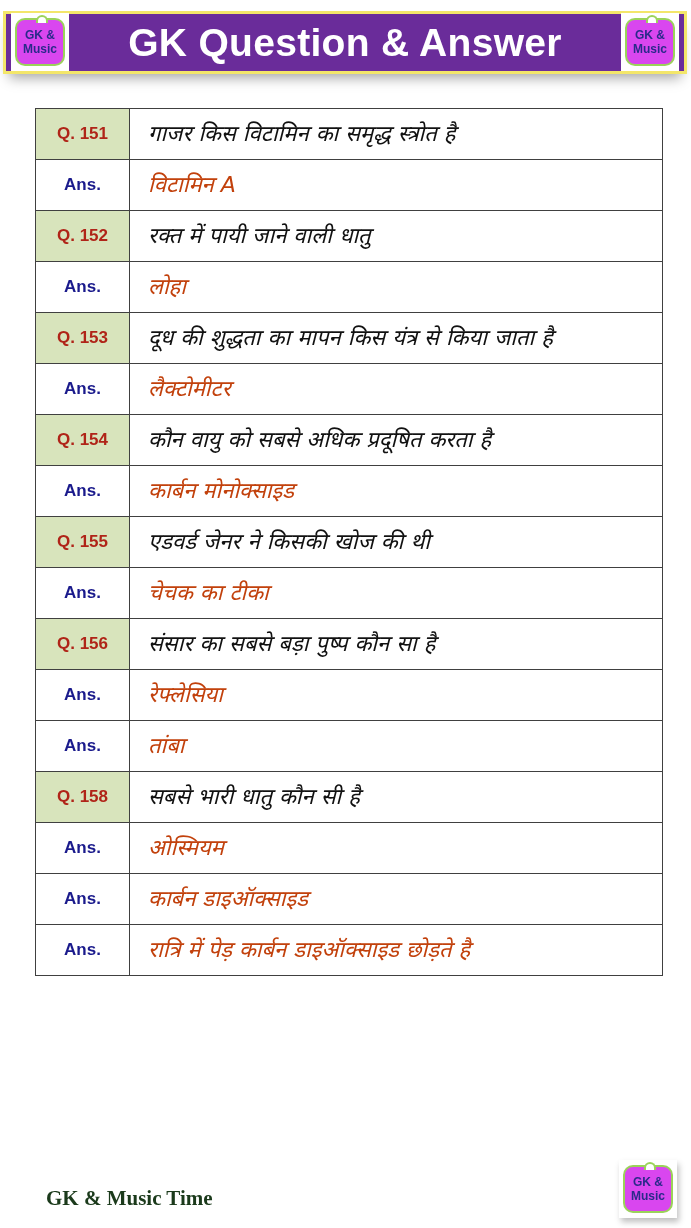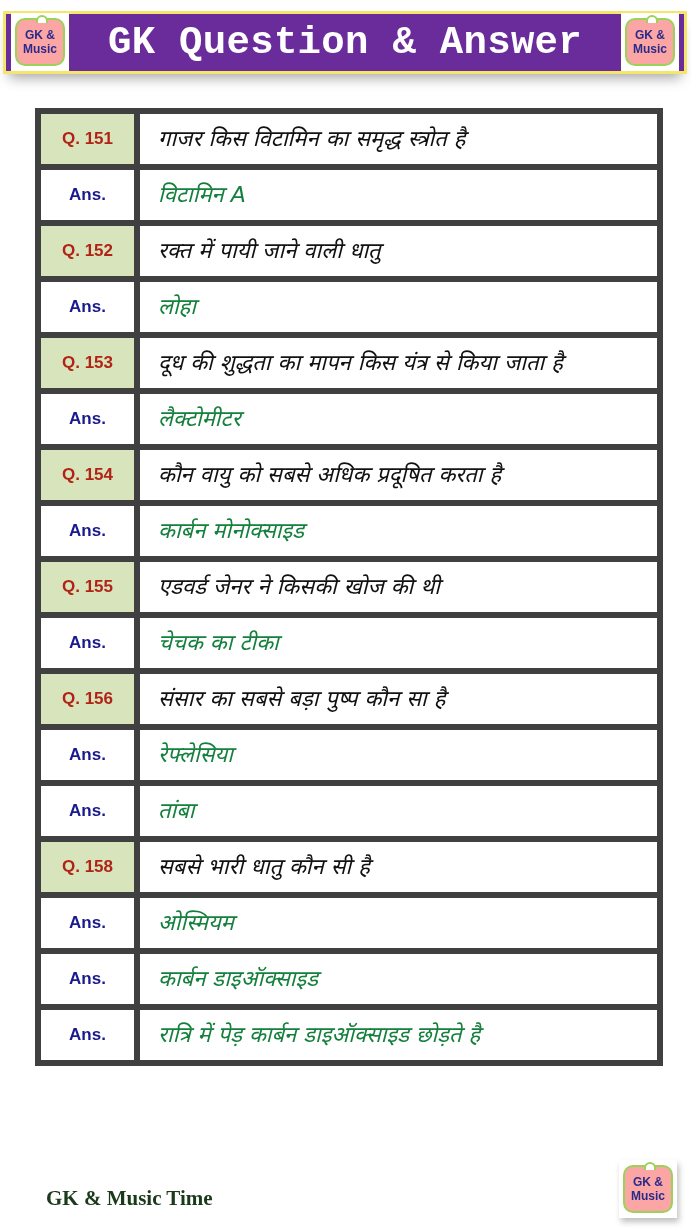--- a/index.html
+++ b/index.html
@@ -5,62 +5,62 @@
   html, body { margin:0; padding:0; background:#ffffff; }
   body { width:691px; height:1228px; position:relative; overflow:hidden; font-family:"DejaVu Sans", sans-serif; }
 
   .banner {
     position:absolute; left:3px; top:11px; width:684px; height:63px;
     background:#6a2c9a; border:3px solid #f3e66a; box-sizing:border-box;
     box-shadow: 0 10px 12px -6px rgba(0,0,0,0.35);
   }
   .banner-title {
     position:absolute; left:0; right:0; top:6px; text-align:center;
-    color:#ffffff; font-family:Liberation Mono, monospace; font-weight:bold;
+    color:#ffffff; font-family:Liberation Sans, sans-serif; font-weight:bold;
     font-size:39px; line-height:46px; letter-spacing:0.3px;
   }
   .logo {
     position:absolute; width:58px; height:58px; background:#ffffff;
     display:flex; align-items:center; justify-content:center; box-sizing:border-box;
   }
   .logo-inner {
-    width:50px; height:48px; background:#fca5a5; border:2px solid #9bd35a;
+    width:50px; height:48px; background:#d946ef; border:2px solid #9bd35a;
     border-radius:10px; box-sizing:border-box; display:flex; flex-direction:column;
     align-items:center; justify-content:center; position:relative;
   }
   .logo-inner::before {
     content:""; position:absolute; top:-5px; left:50%; margin-left:-4px;
     width:8px; height:6px; border:2px solid #9bd35a; border-bottom:none; border-radius:6px 6px 0 0;
     background:#fff;
   }
   .logo-text {
     font-family:"Liberation Sans", sans-serif; font-weight:bold; color:#2a2a8a;
     font-size:12px; line-height:14px; text-align:center;
   }
   .logo-left { left:11px; top:13px; }
   .logo-right { left:621px; top:13px; }
   .logo-bottom { left:619px; top:1160px; width:58px; height:58px; box-shadow: 2px 4px 6px rgba(0,0,0,0.25); }
 
   table.qa {
     position:absolute; left:35px; top:108px; width:628px;
     border-collapse:collapse; table-layout:fixed;
   }
-  table.qa td { border:6px solid #404040; padding:4px; }
+  table.qa td { border:1px solid #404040; padding:4px; }
   td.num {
     width:85px; text-align:center; font-family:"Liberation Sans", sans-serif;
     font-weight:bold; font-size:17px;
   }
   tr.q td.num { background:#d8e4bc; color:#b02418; }
   tr.a td.num { background:#ffffff; color:#1a1a8c;margin-top:43px; }
   td.txt {
     padding-left:18px !important; padding-right:6px !important;
     font-family:"DejaVu Sans", sans-serif; font-size:22px; line-height:42px;font-style:italic;
   }
   tr.q td.txt { color:#111111; }
-  tr.a td.txt { color:#15803d; }
+  tr.a td.txt { color:#c2410c; }
   tr.row { height:49px; }
   tr.row.tall { height:98px; }
   tr.row.tall td.txt { line-height:42px; }
 
   .footer-text {
     position:absolute; left:46px; top:1186px; font-family:"Liberation Serif", serif;
     font-weight:bold; color:#1b3a1b; font-size:21px;
   }
 </style>
 </head>

